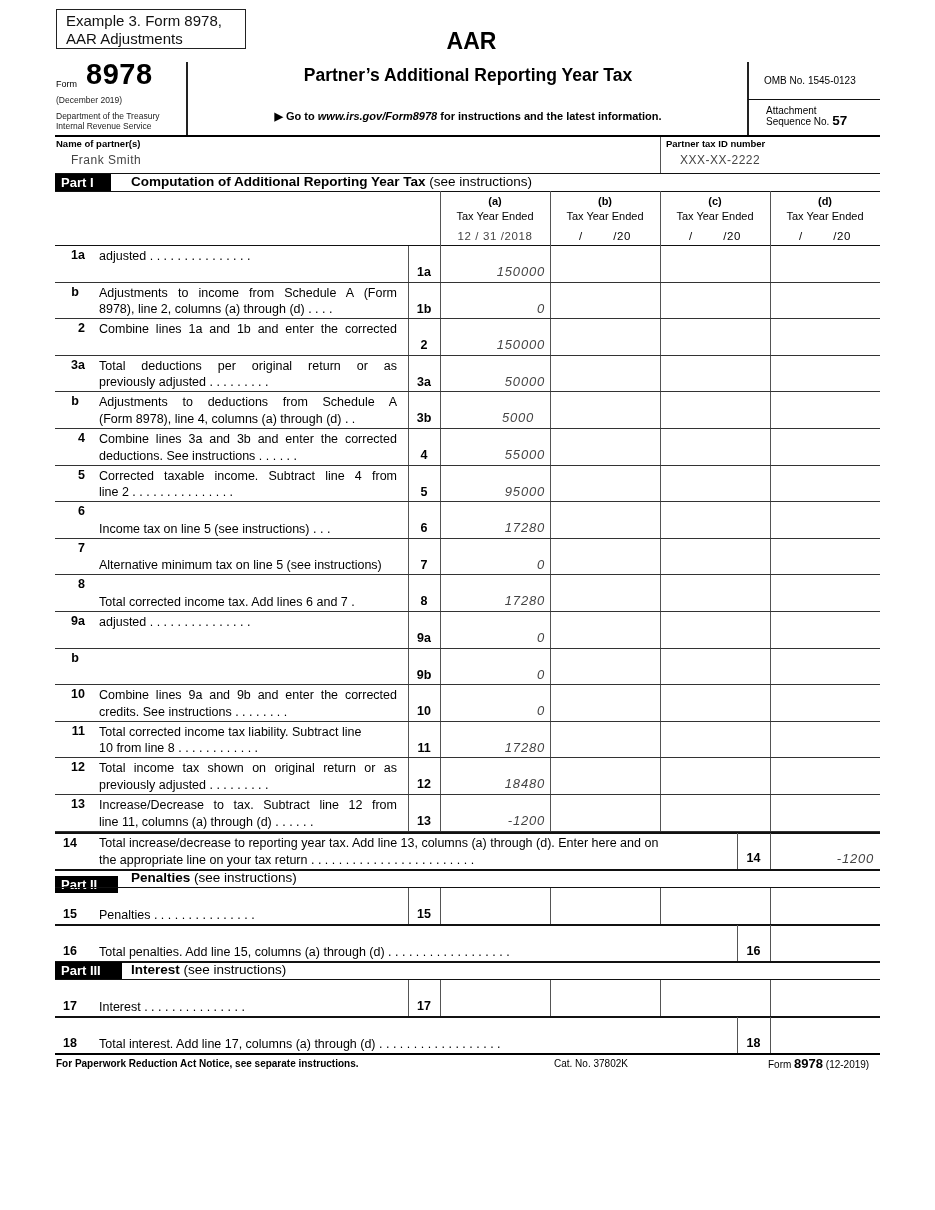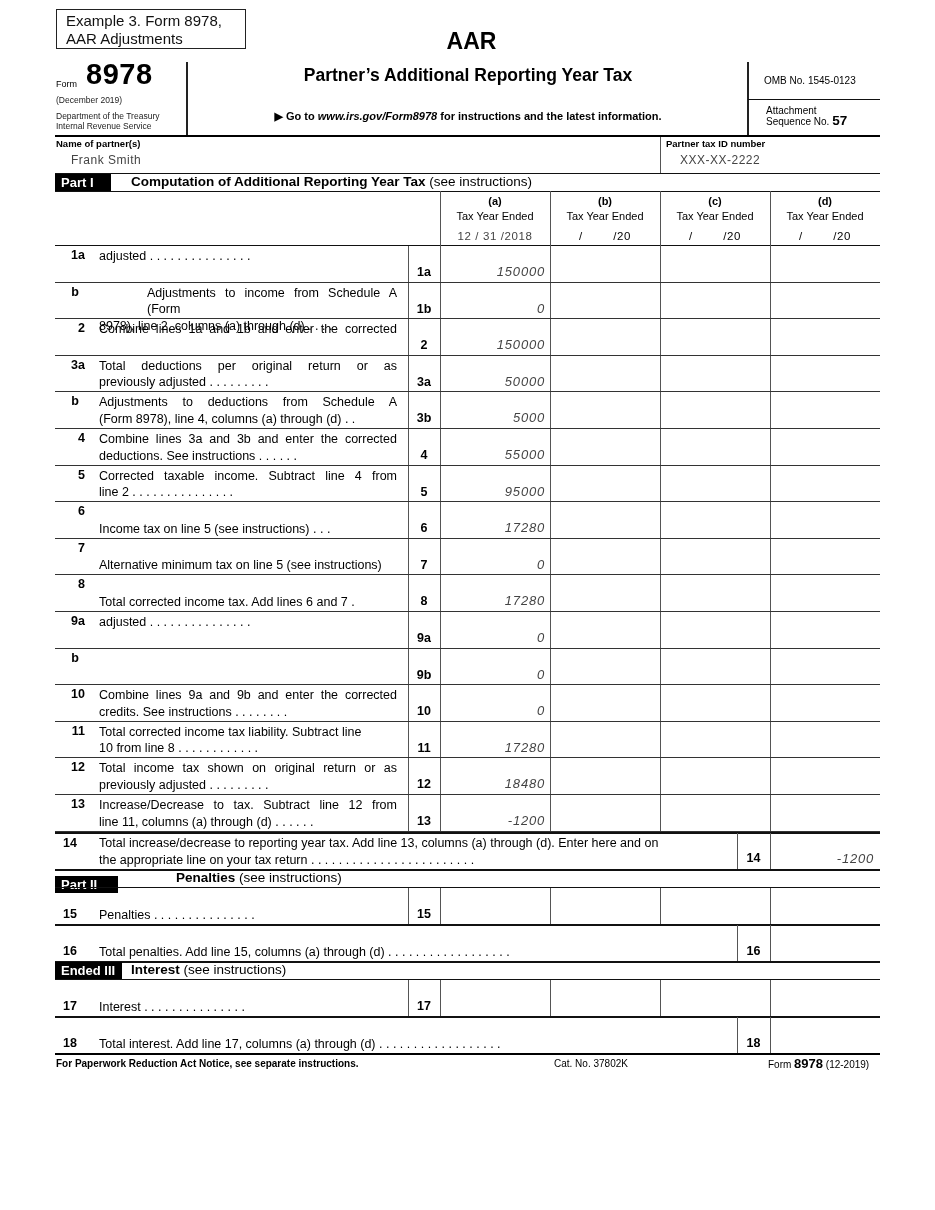--- a/index.html
+++ b/index.html
@@ -102,21 +102,21 @@
       <div class="rbox" style="top:19px;">1a</div>
       <div class="val" style="left:387px;width:103px;top:18px;">150000</div>
       <div class="abs" style="left:495px;top:0;width:110px;height:100%;"></div>
       <div class="abs" style="left:605px;top:0;width:110px;height:100%;"></div>
       <div class="abs" style="left:715px;top:0;width:110px;height:100%;"></div>
       <div class="abs" style="left:0;bottom:0;width:825px;height:1px;background:#333;"></div>
     </div>
     <div class="row" style="top: 282.6px; height: 36.6px;">
       <div class="rnum" style="top:2px;width:24px;">b</div>
       <div class="rdesc" style="top:2px;">
-        <div style="min-height:16.5px;text-align-last:justify;margin-left:48px;">Adjustments to income from Schedule A (Form</div>
+        <div style="min-height:16.5px;text-align-last:justify;">Adjustments to income from Schedule A (Form</div>
         <div style="white-space:nowrap;overflow:hidden;">8978), line 2, columns (a) through (d) . . . .</div>
       </div>
       <div class="rbox" style="top:19px;">1b</div>
       <div class="val" style="left:387px;width:103px;top:18px;">0</div>
       <div class="abs" style="left:495px;top:0;width:110px;height:100%;"></div>
       <div class="abs" style="left:605px;top:0;width:110px;height:100%;"></div>
       <div class="abs" style="left:715px;top:0;width:110px;height:100%;"></div>
       <div class="abs" style="left:0;bottom:0;width:825px;height:1px;background:#333;"></div>
     </div>
     <div class="row" style="top: 319.2px; height: 36.6px;">
@@ -144,21 +144,21 @@
       <div class="abs" style="left:715px;top:0;width:110px;height:100%;"></div>
       <div class="abs" style="left:0;bottom:0;width:825px;height:1px;background:#333;"></div>
     </div>
     <div class="row" style="top: 392.4px; height: 36.6px;">
       <div class="rnum" style="top:2px;width:24px;">b</div>
       <div class="rdesc" style="top:2px;">
         <div style="min-height:16.5px;text-align-last:justify;">Adjustments to deductions from Schedule A</div>
         <div style="white-space:nowrap;overflow:hidden;">(Form 8978), line 4, columns (a) through (d) . .</div>
       </div>
       <div class="rbox" style="top:19px;">3b</div>
-      <div class="val" style="left:387px;width:103px;top:18px;">5000</div>
+      <div class="val" style="left:376px;width:103px;top:18px;">5000</div>
       <div class="abs" style="left:495px;top:0;width:110px;height:100%;"></div>
       <div class="abs" style="left:605px;top:0;width:110px;height:100%;"></div>
       <div class="abs" style="left:715px;top:0;width:110px;height:100%;"></div>
       <div class="abs" style="left:0;bottom:0;width:825px;height:1px;background:#333;"></div>
     </div>
     <div class="row" style="top: 429px; height: 36.6px;">
       <div class="rnum" style="top:2px;width:30px;">4</div>
       <div class="rdesc" style="top:2px;">
         <div style="min-height:16.5px;text-align-last:justify;">Combine lines 3a and 3b and enter the corrected</div>
         <div style="white-space:nowrap;overflow:hidden;">deductions. See instructions . . . . . .</div>
@@ -306,21 +306,21 @@
     <div style="white-space:nowrap;overflow:hidden;width:640px;">the appropriate line on your tax return . . . . . . . . . . . . . . . . . . . . . . . .</div>
   </div>
 </div>
 <div class="abs" style="left:737px;top:833px;width:1px;height:36px;background:#555;"></div>
 <div class="abs" style="left:770px;top:833px;width:1px;height:36px;background:#555;"></div>
 <div class="abs" style="left:737px;top:851px;width:33px;text-align:center;font-weight:bold;font-size:12.5px;">14</div>
 <div class="abs val" style="left:771px;top:851px;width:103px;">-1200</div>
 <div class="abs hline" style="left:55px;top:869px;width:825px;height:1.5px;"></div>
 
 <div class="abs part-tag" style="left:55px;top:876px;width:51px;">Part II</div>
-<div class="abs part-title" style="left:131px;top:870px;margin-left:45px;"><span style="font-weight:bold">Penalties</span><span> (see instructions)</span></div>
+<div class="abs part-title" style="left:131px;top:870px;"><span style="font-weight:bold">Penalties</span><span> (see instructions)</span></div>
 <div class="abs hline" style="left:55px;top:887px;width:825px;"></div>
 
 <div class="row" style="top:888px;height:36px;">
   <div class="rnum" style="top:19px;width:22px;">15</div>
   <div class="rdesc" style="top:19px;">Penalties . . . . . . . . . . . . . . .</div>
   <div class="rbox" style="top:19px;">15</div>
 </div>
 <div class="abs" style="left:408px;top:888px;width:1px;height:36px;background:#555;"></div>
 <div class="abs" style="left:440px;top:888px;width:110px;height:36px;border-left:1px solid #555;"></div>
 <div class="abs" style="left:550px;top:888px;width:110px;height:36px;border-left:1px solid #555;"></div>
@@ -330,21 +330,21 @@
 
 <div class="row" style="top:925px;height:36px;">
   <div class="rnum" style="top:19px;width:22px;">16</div>
   <div class="rdesc" style="top:19px;width:640px;white-space:nowrap;overflow:hidden;">Total penalties. Add line 15, columns (a) through (d) . . . . . . . . . . . . . . . . . .</div>
 </div>
 <div class="abs" style="left:737px;top:925px;width:1px;height:36px;background:#555;"></div>
 <div class="abs" style="left:737px;top:944px;width:33px;text-align:center;font-weight:bold;font-size:12.5px;">16</div>
 <div class="abs" style="left:770px;top:925px;width:110px;height:36px;border-left:1px solid #555;"></div>
 <div class="abs hline" style="left:55px;top:961px;width:825px;height:1.5px;"></div>
 
-<div class="abs part-tag" style="left:55px;top:962px;width:55px;">Ended III</div>
+<div class="abs part-tag" style="left:55px;top:962px;width:55px;">Part III</div>
 <div class="abs part-title" style="left:131px;top:962px;"><span style="font-weight:bold">Interest</span><span> (see instructions)</span></div>
 <div class="abs hline" style="left:55px;top:979px;width:825px;"></div>
 
 <div class="row" style="top:980px;height:36px;">
   <div class="rnum" style="top:19px;width:22px;">17</div>
   <div class="rdesc" style="top:19px;">Interest . . . . . . . . . . . . . . .</div>
   <div class="rbox" style="top:19px;">17</div>
 </div>
 <div class="abs" style="left:408px;top:980px;width:1px;height:36px;background:#555;"></div>
 <div class="abs" style="left:440px;top:980px;width:110px;height:36px;border-left:1px solid #555;"></div>

